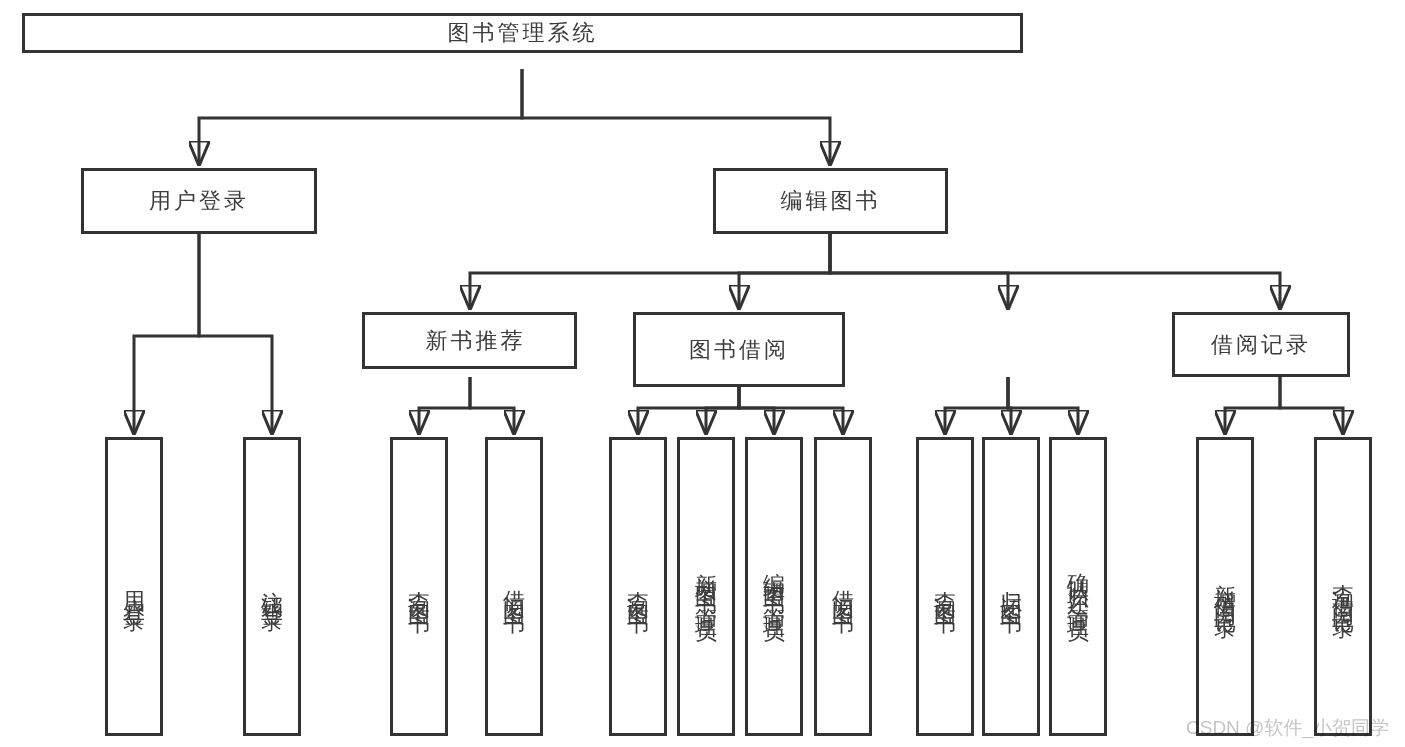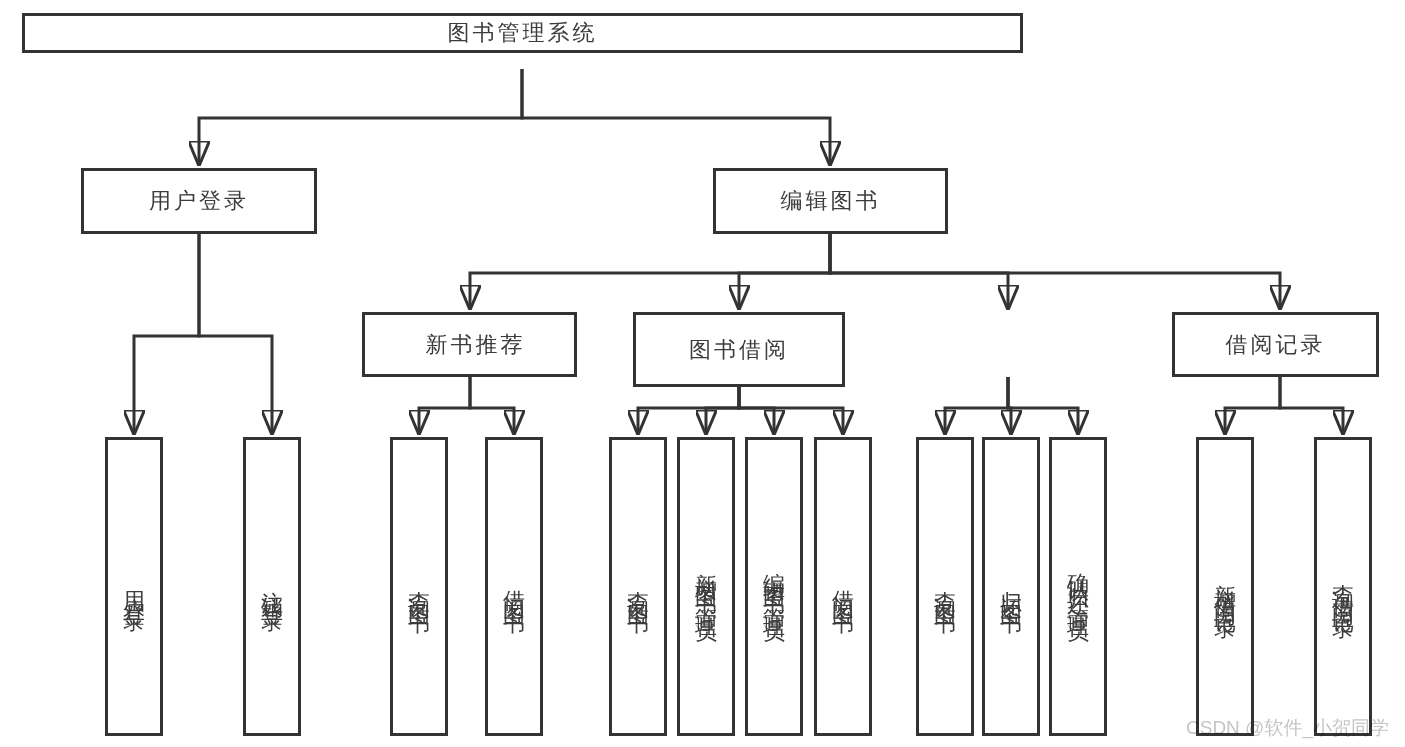--- a/index.html
+++ b/index.html
@@ -60,23 +60,23 @@
 
     <path d="M1280,377 L1280,408 L1225,408 L1225,433" marker-end="url(#arrowhead)"></path>
     <path d="M1280,377 L1280,408 L1343,408 L1343,433" marker-end="url(#arrowhead)"></path>
   </svg>
 
   <div class="box" style="left:22px;top:13px;width:1001px;height:40px;">图书管理系统</div>
 
   <div class="box" style="left:81px;top:168px;width:236px;height:66px;">用户登录</div>
   <div class="box" style="left:713px;top:168px;width:235px;height:66px;">编辑图书</div>
 
-  <div class="box" style="left:362px;top:312px;width:215px;height:65px;padding-left:12px;">新书推荐</div>
+  <div class="box" style="left:362px;top:312px;width:215px;height:57px;padding-left:12px;">新书推荐</div>
   <div class="box" style="left:633px;top:312px;width:212px;height:75px;">图书借阅</div>
-  <div class="box" style="left:1172px;top:312px;width:207px;height:65px;">借阅记录</div>
+  <div class="box" style="left:1172px;top:312px;width:178px;height:65px;">借阅记录</div>
 
   <div class="box" style="left:105px;top:437px;width:58px;height:299px;">
     <span class="vtext">用户登录</span>
   </div>
   <div class="box" style="left:243px;top:437px;width:58px;height:299px;">
     <span class="vtext">注销登录</span>
   </div>
 
   <div class="box" style="left:390px;top:437px;width:58px;height:299px;">
     <span class="vtext">查询图书</span>

